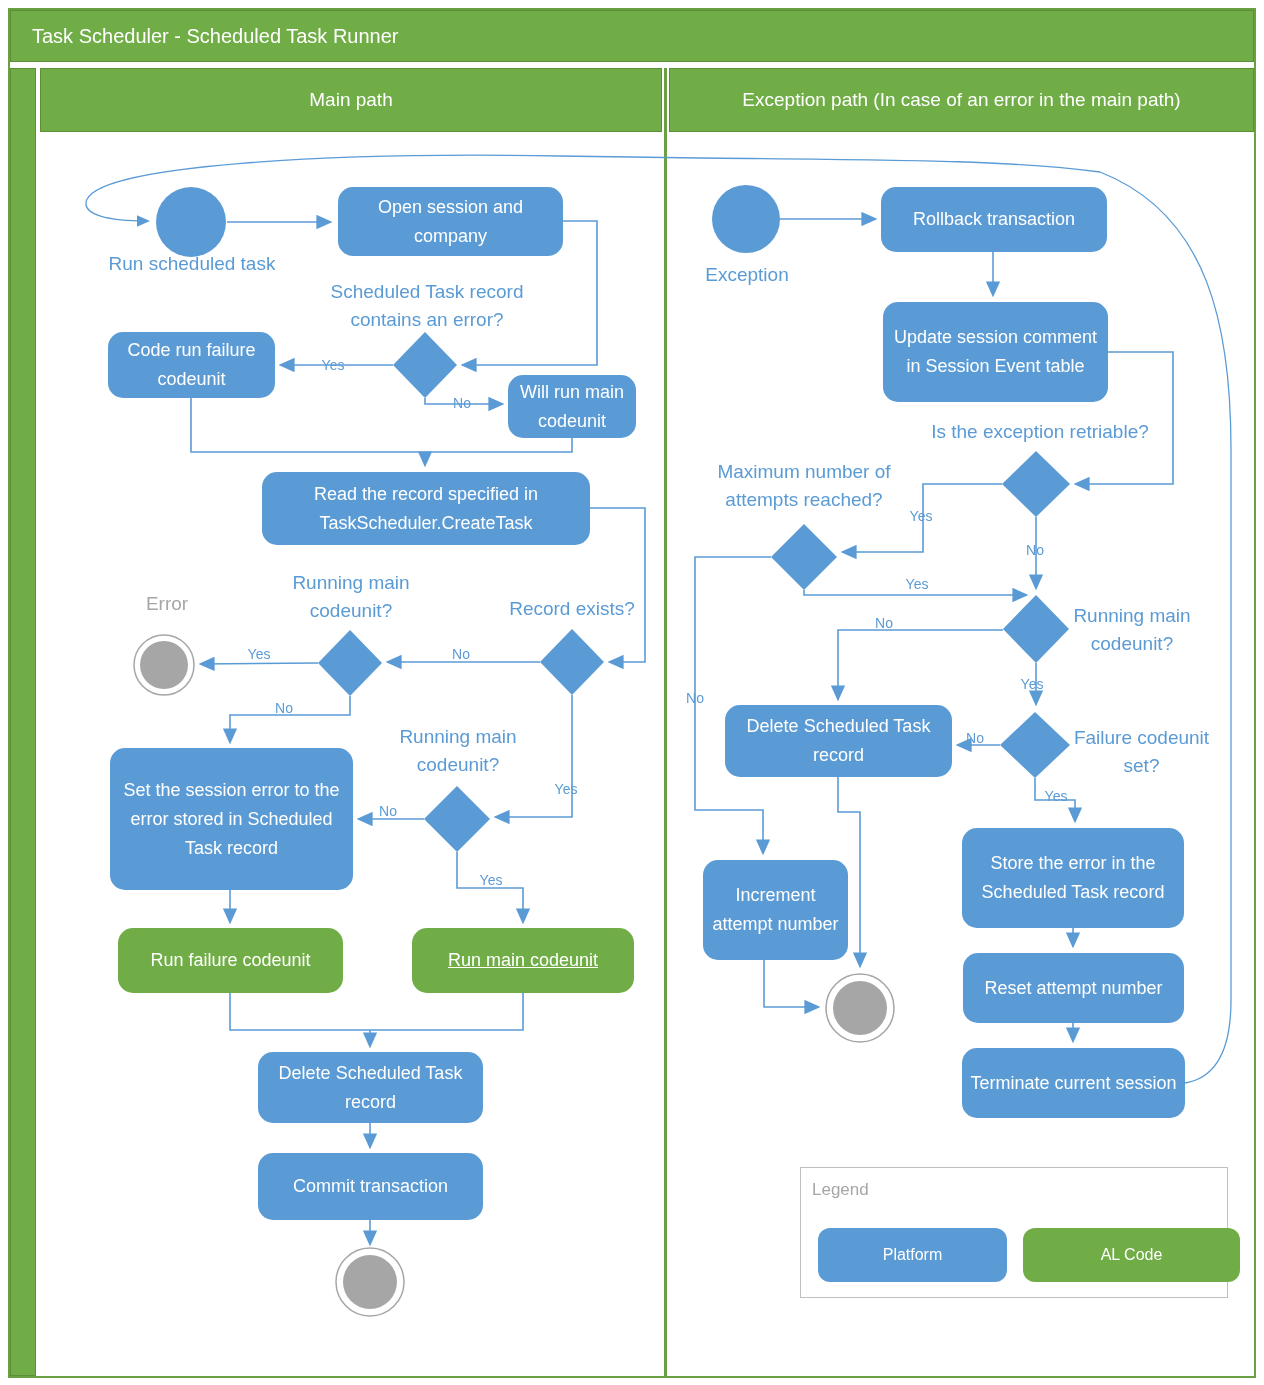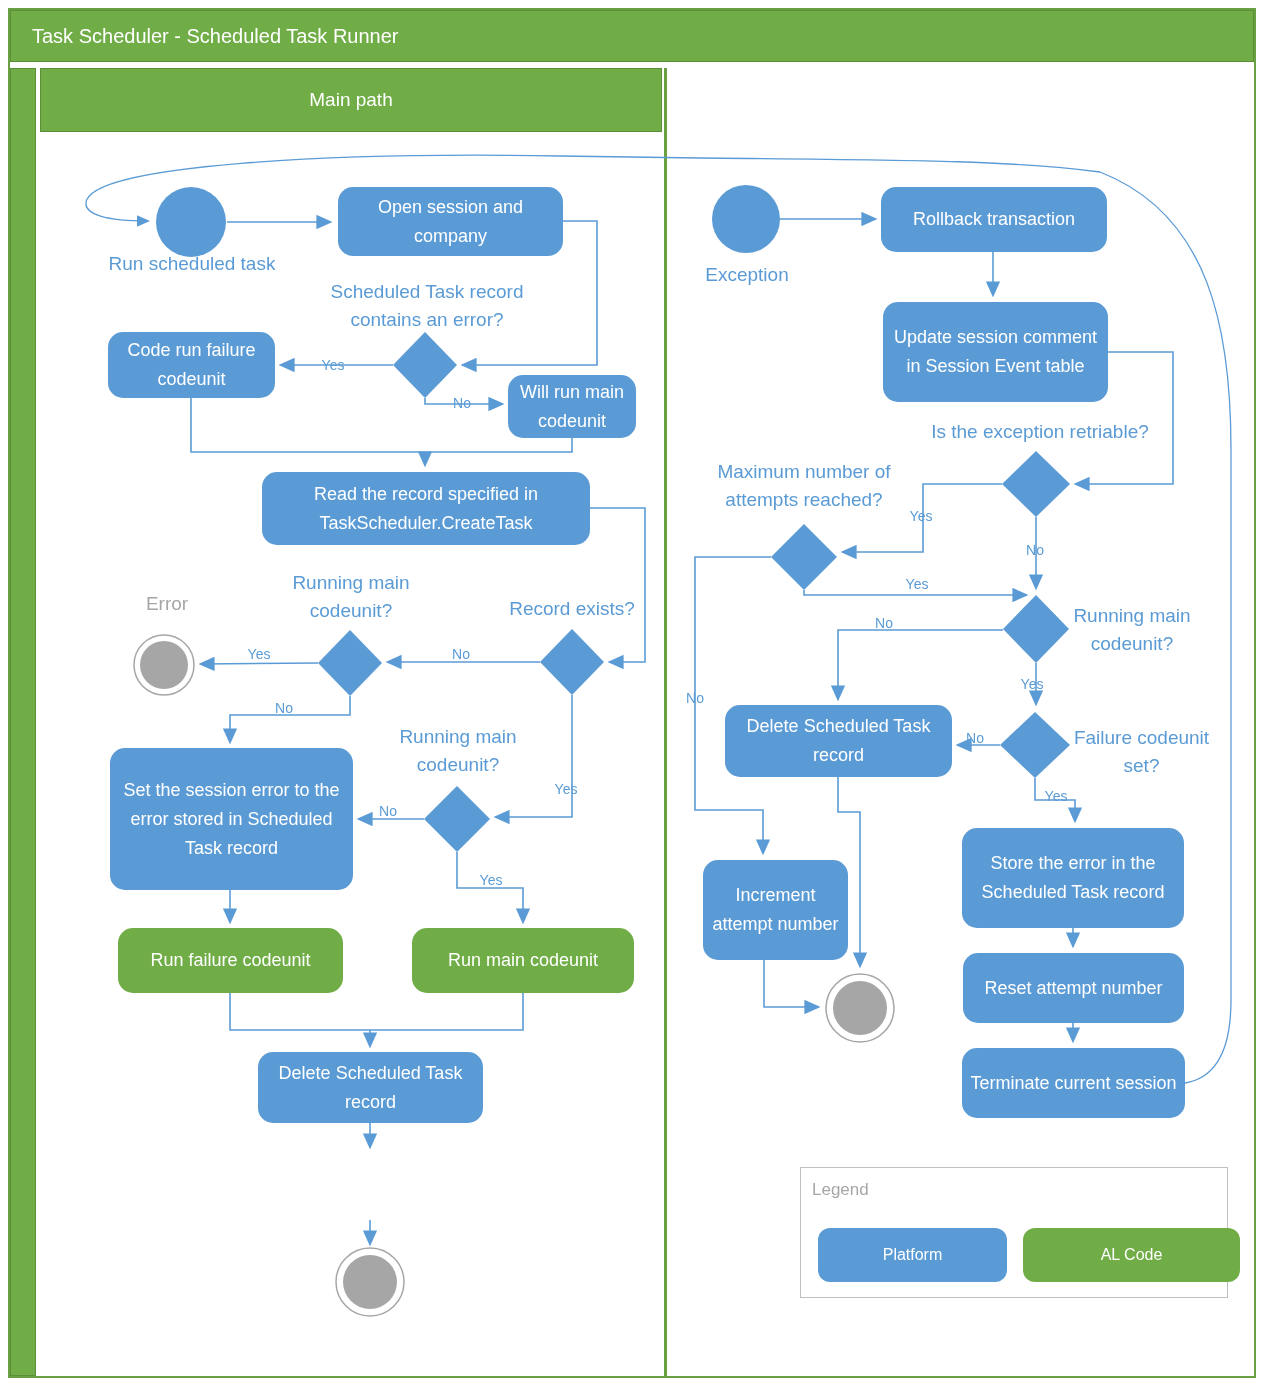--- a/index.html
+++ b/index.html
@@ -30,20 +30,21 @@
 </head>
 <body>
 
 <div id="canvas">
 
   <div class="frame"></div>
   <div class="titlebar">Task Scheduler - Scheduled Task Runner</div>
   <div class="strip"></div>
   <div class="divider"></div>
   <div class="lanehdr" id="hdr-main">Main path</div>
+  <div class="lanehdr" id="hdr-exc">Exception path (In case of an error in the main path)</div>
 
   <svg class="wires" viewBox="0 0 1264 1385">
     <defs>
       <marker id="arr" markerWidth="10" markerHeight="9" refX="8.5" refY="4.5" orient="auto">
         <path d="M0,0 L10,4.5 L0,9 z" fill="#5B9BD5"></path>
       </marker>
     </defs>
     <g stroke="#5B9BD5" stroke-width="1.6" fill="none">
 
       <path stroke-width="1.3" d="M 1185 1083 C 1222 1077 1231 1040 1231 1000 L 1231 450 C 1231 330 1210 215 1100 172 C 1010 160 900 160 700 158 L 560 156 C 340 152 88 164 86 203 C 85 214 105 221 148 221" marker-end="url(#arr)"></path>
@@ -110,22 +111,23 @@
     <polygon fill="#5B9BD5" points="1003,629 1036,595 1069,629 1036,663"></polygon>
     <polygon fill="#5B9BD5" points="1000,745 1035,712 1070,745 1035,778"></polygon>
   </svg>
 
   <div class="node" style="left:338px;top:187px;width:225px;height:69px;">Open session and company</div>
   <div class="node" style="left:108px;top:332px;width:167px;height:66px;">Code run failure codeunit</div>
   <div class="node" style="left:508px;top:375px;width:128px;height:63px;">Will run main codeunit</div>
   <div class="node" style="left:262px;top:472px;width:328px;height:73px;">Read the record specified in TaskScheduler.CreateTask</div>
   <div class="node" style="left:110px;top:748px;width:243px;height:142px;">Set the session error to the error stored in Scheduled Task record</div>
   <div class="node green" style="left:118px;top:928px;width:225px;height:65px;">Run failure codeunit</div>
-  <div class="node green" style="left:412px;top:928px;width:222px;height:65px;">Run main codeunit</div>
+  <div class="node green" style="left:412px;top:928px;width:222px;height:65px;text-decoration:underline;">Run main codeunit</div>
   <div class="node" style="left:258px;top:1052px;width:225px;height:71px;">Delete Scheduled Task record</div>
+  <div class="node" style="left:258px;top:1153px;width:225px;height:67px;">Commit transaction</div>
 
   <div class="node" style="left:881px;top:187px;width:226px;height:65px;">Rollback transaction</div>
   <div class="node" style="left:883px;top:302px;width:225px;height:100px;">Update session comment in Session Event table</div>
   <div class="node" style="left:725px;top:705px;width:227px;height:72px;">Delete Scheduled Task record</div>
   <div class="node" style="left:692px;top:860px;width:145px;height:100px;margin-left:11px;">Increment attempt number</div>
   <div class="node" style="left:962px;top:828px;width:222px;height:100px;">Store the error in the Scheduled Task record</div>
   <div class="node" style="left:963px;top:953px;width:221px;height:70px;">Reset attempt number</div>
   <div class="node" style="left:962px;top:1048px;width:223px;height:70px;">Terminate current session</div>
 
   <div class="lbl" style="left:92px;top:250px;width:200px;">Run scheduled task</div>

